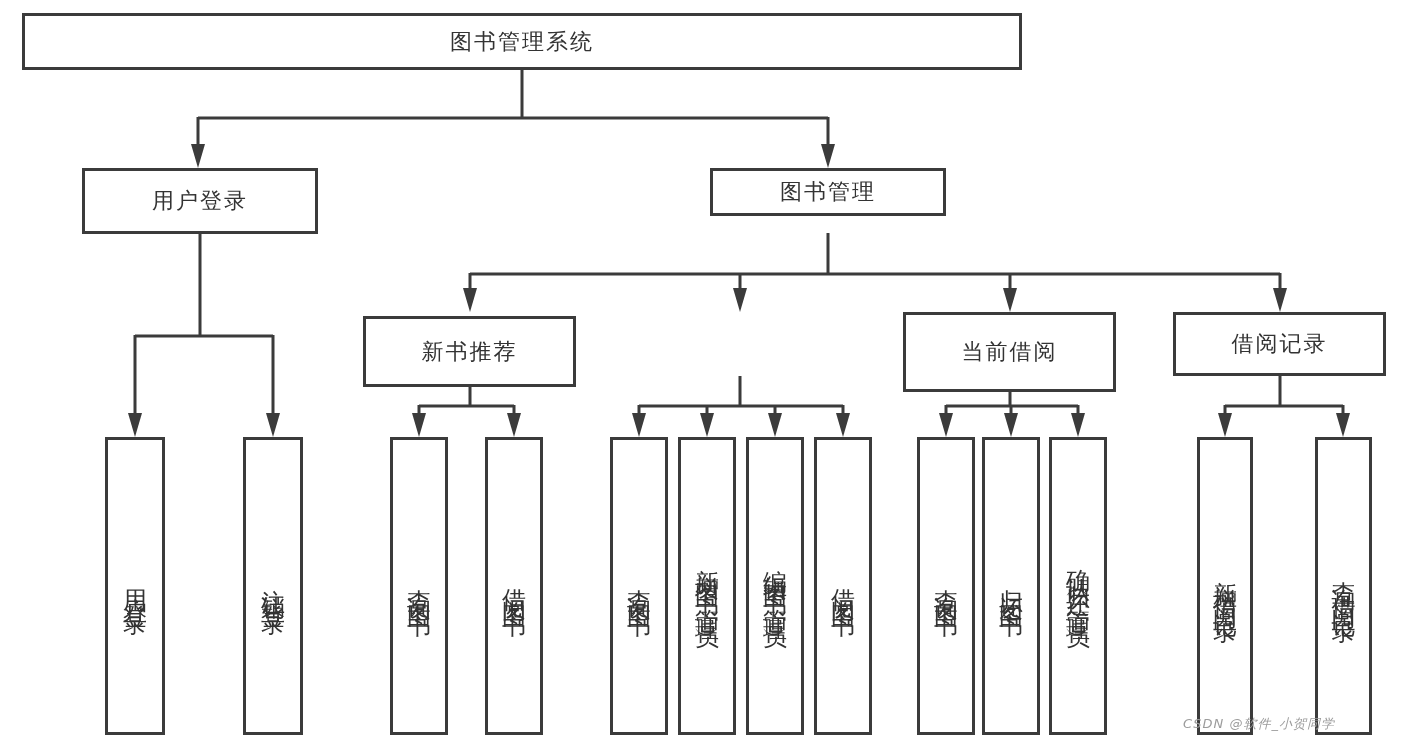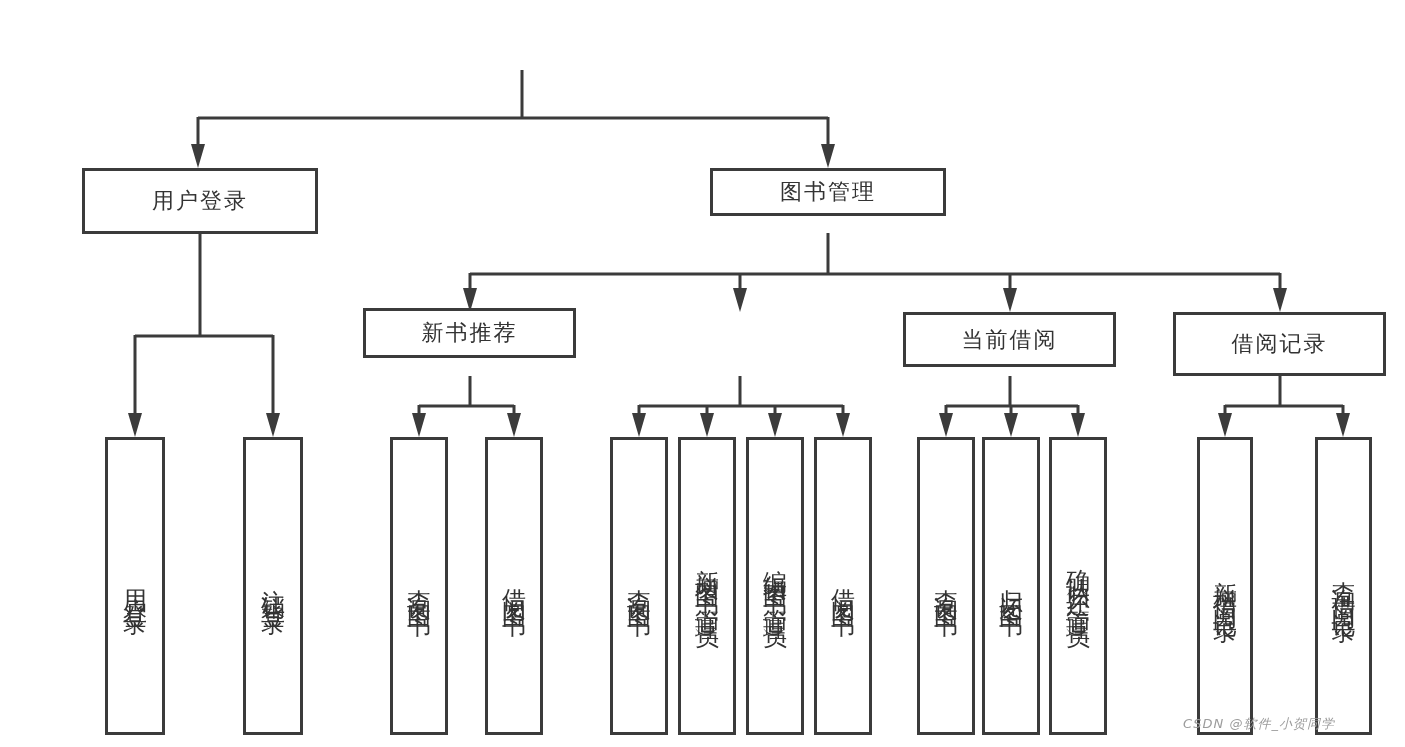--- a/index.html
+++ b/index.html
@@ -85,32 +85,35 @@
     <path d="M1010 376 L1010 406 M946 406 L1078 406 M946 405 L946 415 M1011 405 L1011 415 M1078 405 L1078 415" fill="none" stroke="#3b3b3b" stroke-width="3"></path>
     <polygon points="939,413 953,413 946,437" fill="#3b3b3b"></polygon>
     <polygon points="1004,413 1018,413 1011,437" fill="#3b3b3b"></polygon>
     <polygon points="1071,413 1085,413 1078,437" fill="#3b3b3b"></polygon>
 
     <path d="M1280 376 L1280 406 M1225 406 L1343 406 M1225 405 L1225 415 M1343 405 L1343 415" fill="none" stroke="#3b3b3b" stroke-width="3"></path>
     <polygon points="1218,413 1232,413 1225,437" fill="#3b3b3b"></polygon>
     <polygon points="1336,413 1350,413 1343,437" fill="#3b3b3b"></polygon>
   </svg>
 
+  <div class="box hbox" style="left:22px; top:13px; width:1000px; height:57px;">
+    <span>图书管理系统</span>
+  </div>
 
   <div class="box hbox" style="left:82px; top:168px; width:236px; height:66px;">
     <span>用户登录</span>
   </div>
   <div class="box hbox" style="left:710px; top:168px; width:236px; height:48px;">
     <span>图书管理</span>
   </div>
 
-  <div class="box hbox" style="left:363px; top:308px; width:213px; height:50px;">
+  <div class="box hbox" style="left:363px; top:316px; width:213px; height:71px;">
     <span>新书推荐</span>
   </div>
-  <div class="box hbox" style="left:903px; top:312px; width:213px; height:55px;">
+  <div class="box hbox" style="left:903px; top:312px; width:213px; height:80px;">
     <span>当前借阅</span>
   </div>
   <div class="box hbox" style="left:1173px; top:312px; width:213px; height:64px;">
     <span>借阅记录</span>
   </div>
 
   <div class="box vbox" style="left:105px; top:437px; width:60px; height:298px;">
     <span>用户登录</span>
   </div>
   <div class="box vbox" style="left:243px; top:437px; width:60px; height:298px;">

